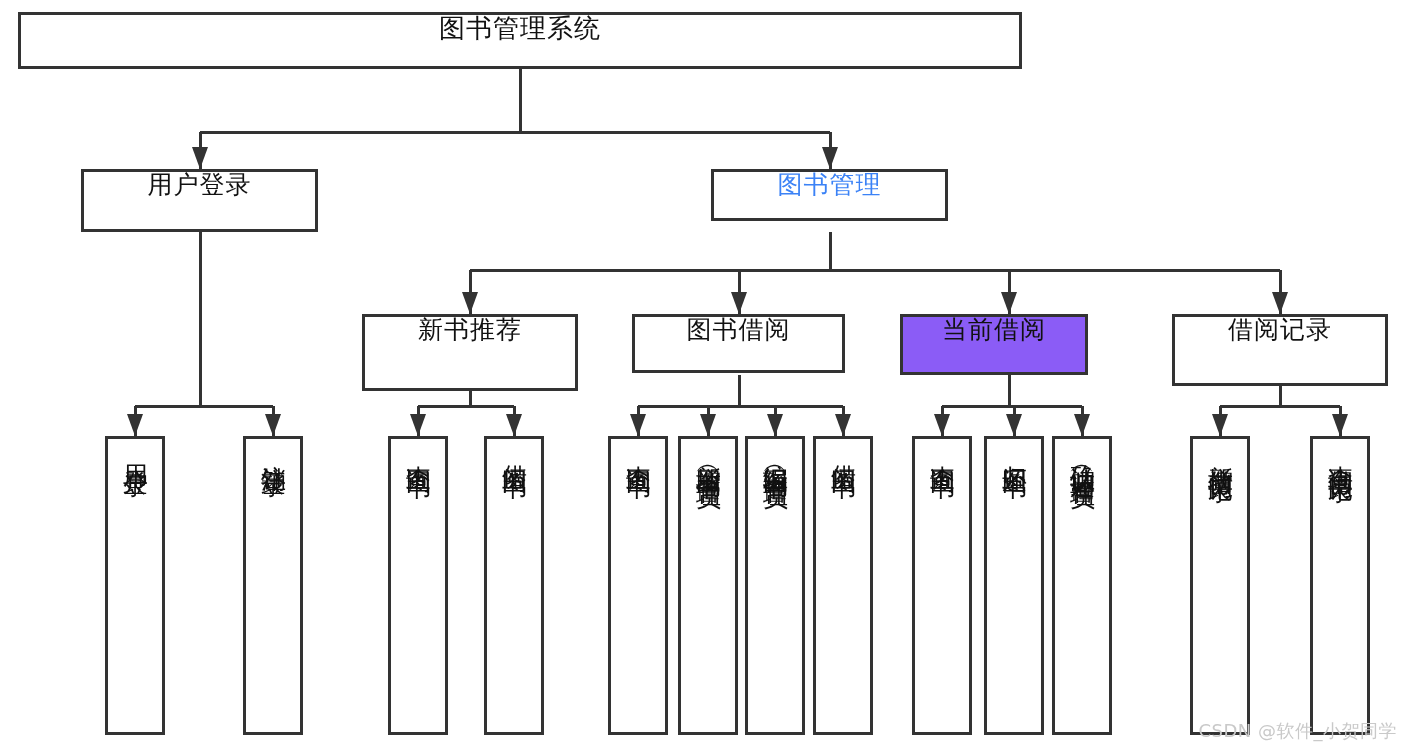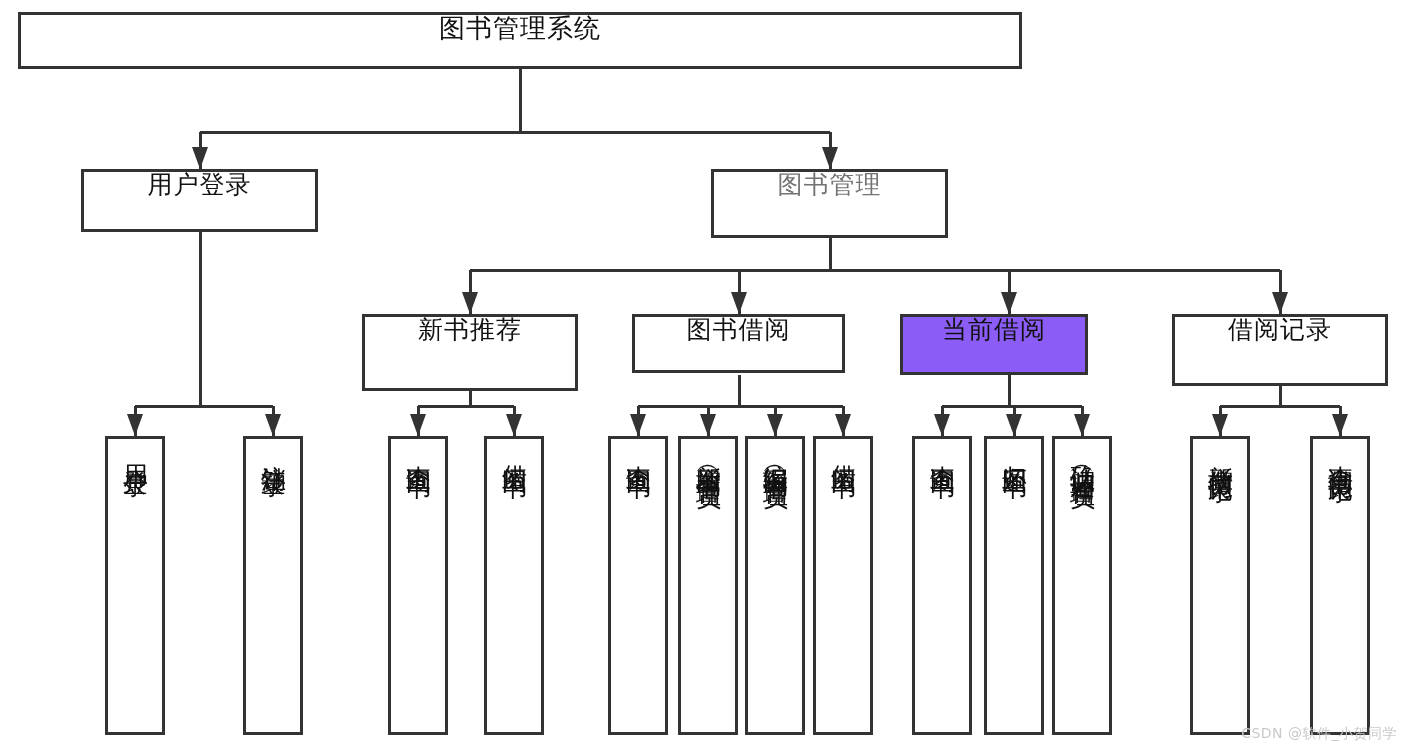--- a/index.html
+++ b/index.html
@@ -60,21 +60,21 @@
     text-orientation: upright;
     font-size: 25px;
     line-height: 1.12;
     letter-spacing: 3px;
     white-space: nowrap;
   }
   .watermark {
     position: absolute;
     right: 8px;
     bottom: 4px;
-    font-size: 14px;
+    font-size: 18px;
     color: #c9c9c9;
     letter-spacing: 0.5px;
     z-index: 5;
     white-space: nowrap;
     font-family: "DejaVu Sans", "Liberation Sans", sans-serif;
     text-align: center;
   }
 </style>
 </head>
 <body>
@@ -134,21 +134,21 @@
       <line x1="1340" y1="406" x2="1340" y2="436" stroke="#333333" stroke-width="3" shape-rendering="crispEdges"></line>
       <polygon points="1332,414 1348,414 1340,436" fill="#333333"></polygon>
     </svg>
   <div id="nodes">
       <div class="node horiz root" style="left: 18px; top: 12px; width: 1004px; height: 57px; border-color: rgb(51, 51, 51); background: rgb(255, 255, 255); color: rgb(17, 17, 17);">
         <span class="label">图书管理系统</span>
       </div>
       <div class="node horiz" style="left: 81px; top: 169px; width: 237px; height: 63px; border-color: rgb(51, 51, 51); background: rgb(255, 255, 255); color: rgb(17, 17, 17);">
         <span class="label">用户登录</span>
       </div>
-      <div class="node horiz" style="left: 711px; top: 169px; width: 237px; height: 69px; border-color: rgb(51, 51, 51); background: rgb(255, 255, 255); color: #737373;">
+      <div class="node horiz" style="left: 711px; top: 169px; width: 237px; height: 52px; border-color: rgb(51, 51, 51); background: rgb(255, 255, 255); color: #3b82f6;">
         <span class="label">图书管理</span>
       </div>
       <div class="node horiz" style="left: 362px; top: 314px; width: 216px; height: 77px; border-color: rgb(51, 51, 51); background: rgb(255, 255, 255); color: rgb(17, 17, 17);">
         <span class="label">新书推荐</span>
       </div>
       <div class="node horiz" style="left: 632px; top: 314px; width: 213px; height: 59px; border-color: rgb(51, 51, 51); background: rgb(255, 255, 255); color: rgb(17, 17, 17);">
         <span class="label">图书借阅</span>
       </div>
       <div class="node horiz" style="left: 900px; top: 314px; width: 188px; height: 61px; border-color: rgb(51, 51, 51); background: #8b5cf6; color: rgb(17, 17, 17);">
         <span class="label">当前借阅</span>

